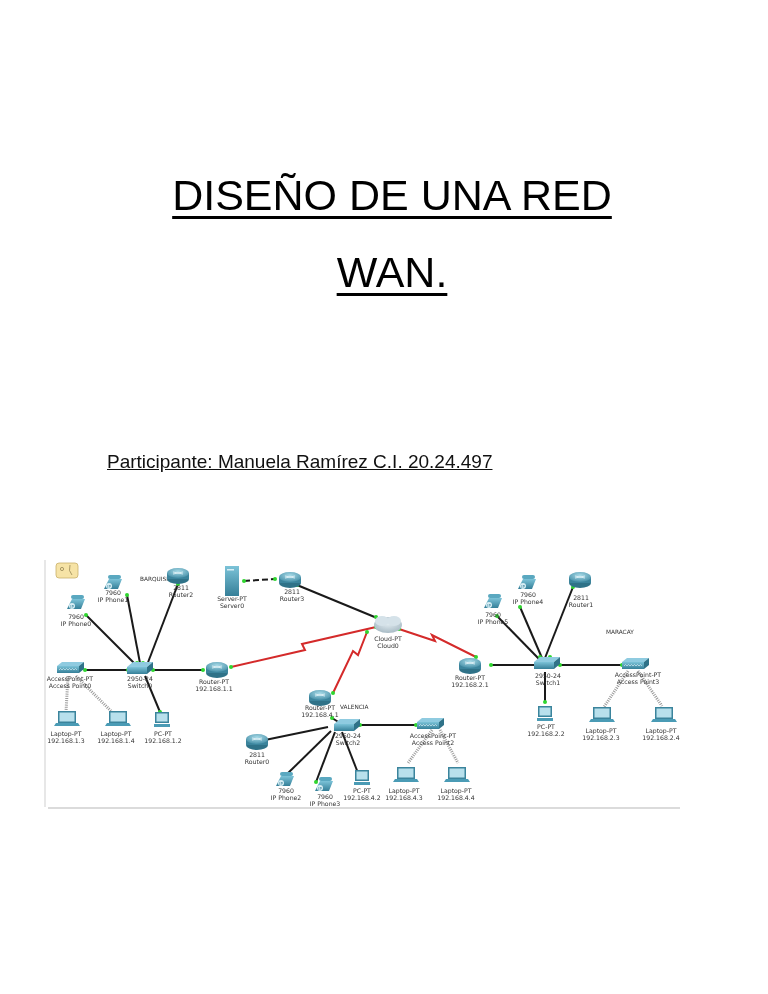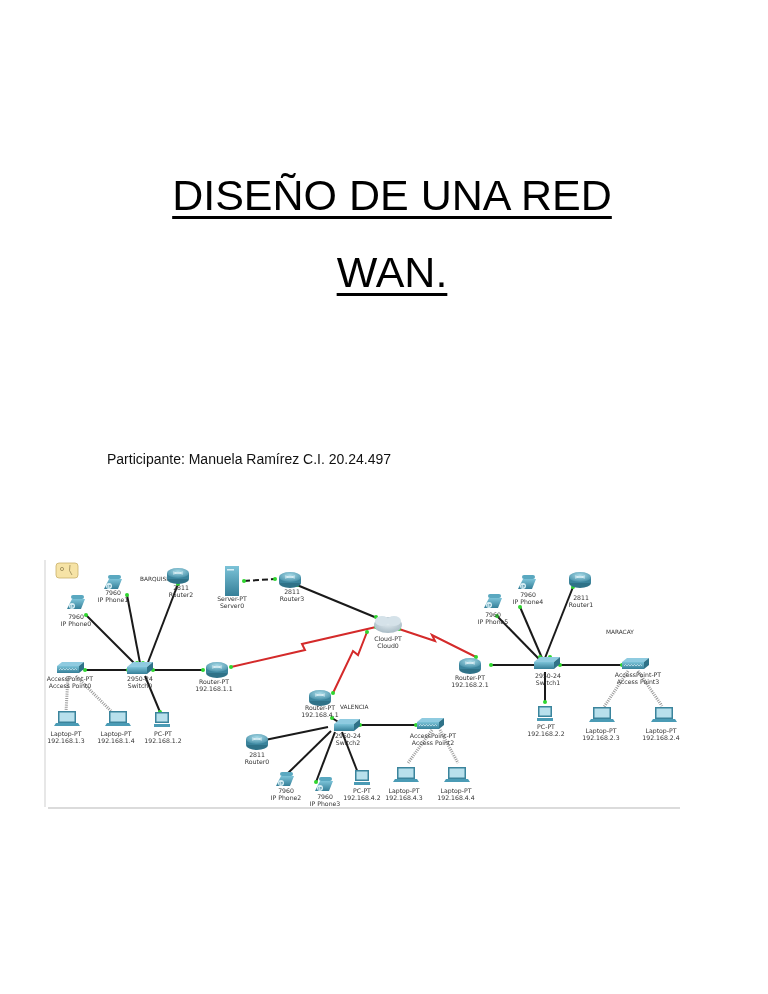--- a/index.html
+++ b/index.html
@@ -5,22 +5,23 @@
   html, body { margin:0; padding:0; background:#ffffff; }
   body { width:768px; height:994px; position:relative; overflow:hidden; font-family:"Liberation Sans", sans-serif; }
   .title {
     position:absolute; left:0; width:768px; text-align:center;
     font-family:Liberation Sans, sans-serif; font-size:43px; color:#000;
     text-decoration:underline; text-decoration-thickness:3px; text-underline-offset:6px;
     line-height:60px;
     padding-left:8px;
   }
   .participant {
-    position:absolute; left:107px; top:451px; font-size:14px; color:#111;
+    position:absolute; left:107px; top:451px; font-size:19px; color:#111;
     font-family:"Liberation Sans", sans-serif;
+    text-decoration:underline;
   }
   .diagram { position:absolute; left:40px; top:555px; width:660px; height:260px; }
   .diagram svg { display:block; }
   .lbl { font-family:"DejaVu Sans", sans-serif; font-size:6.2px; fill:#333; text-anchor:middle; }
   .lbl-city { font-family:"DejaVu Sans", sans-serif; font-size:5.8px; fill:#333; }
 </style>
 </head>
 <body>
 
 <div class="title" style="top:165px;">DISEÑO DE UNA RED</div>

